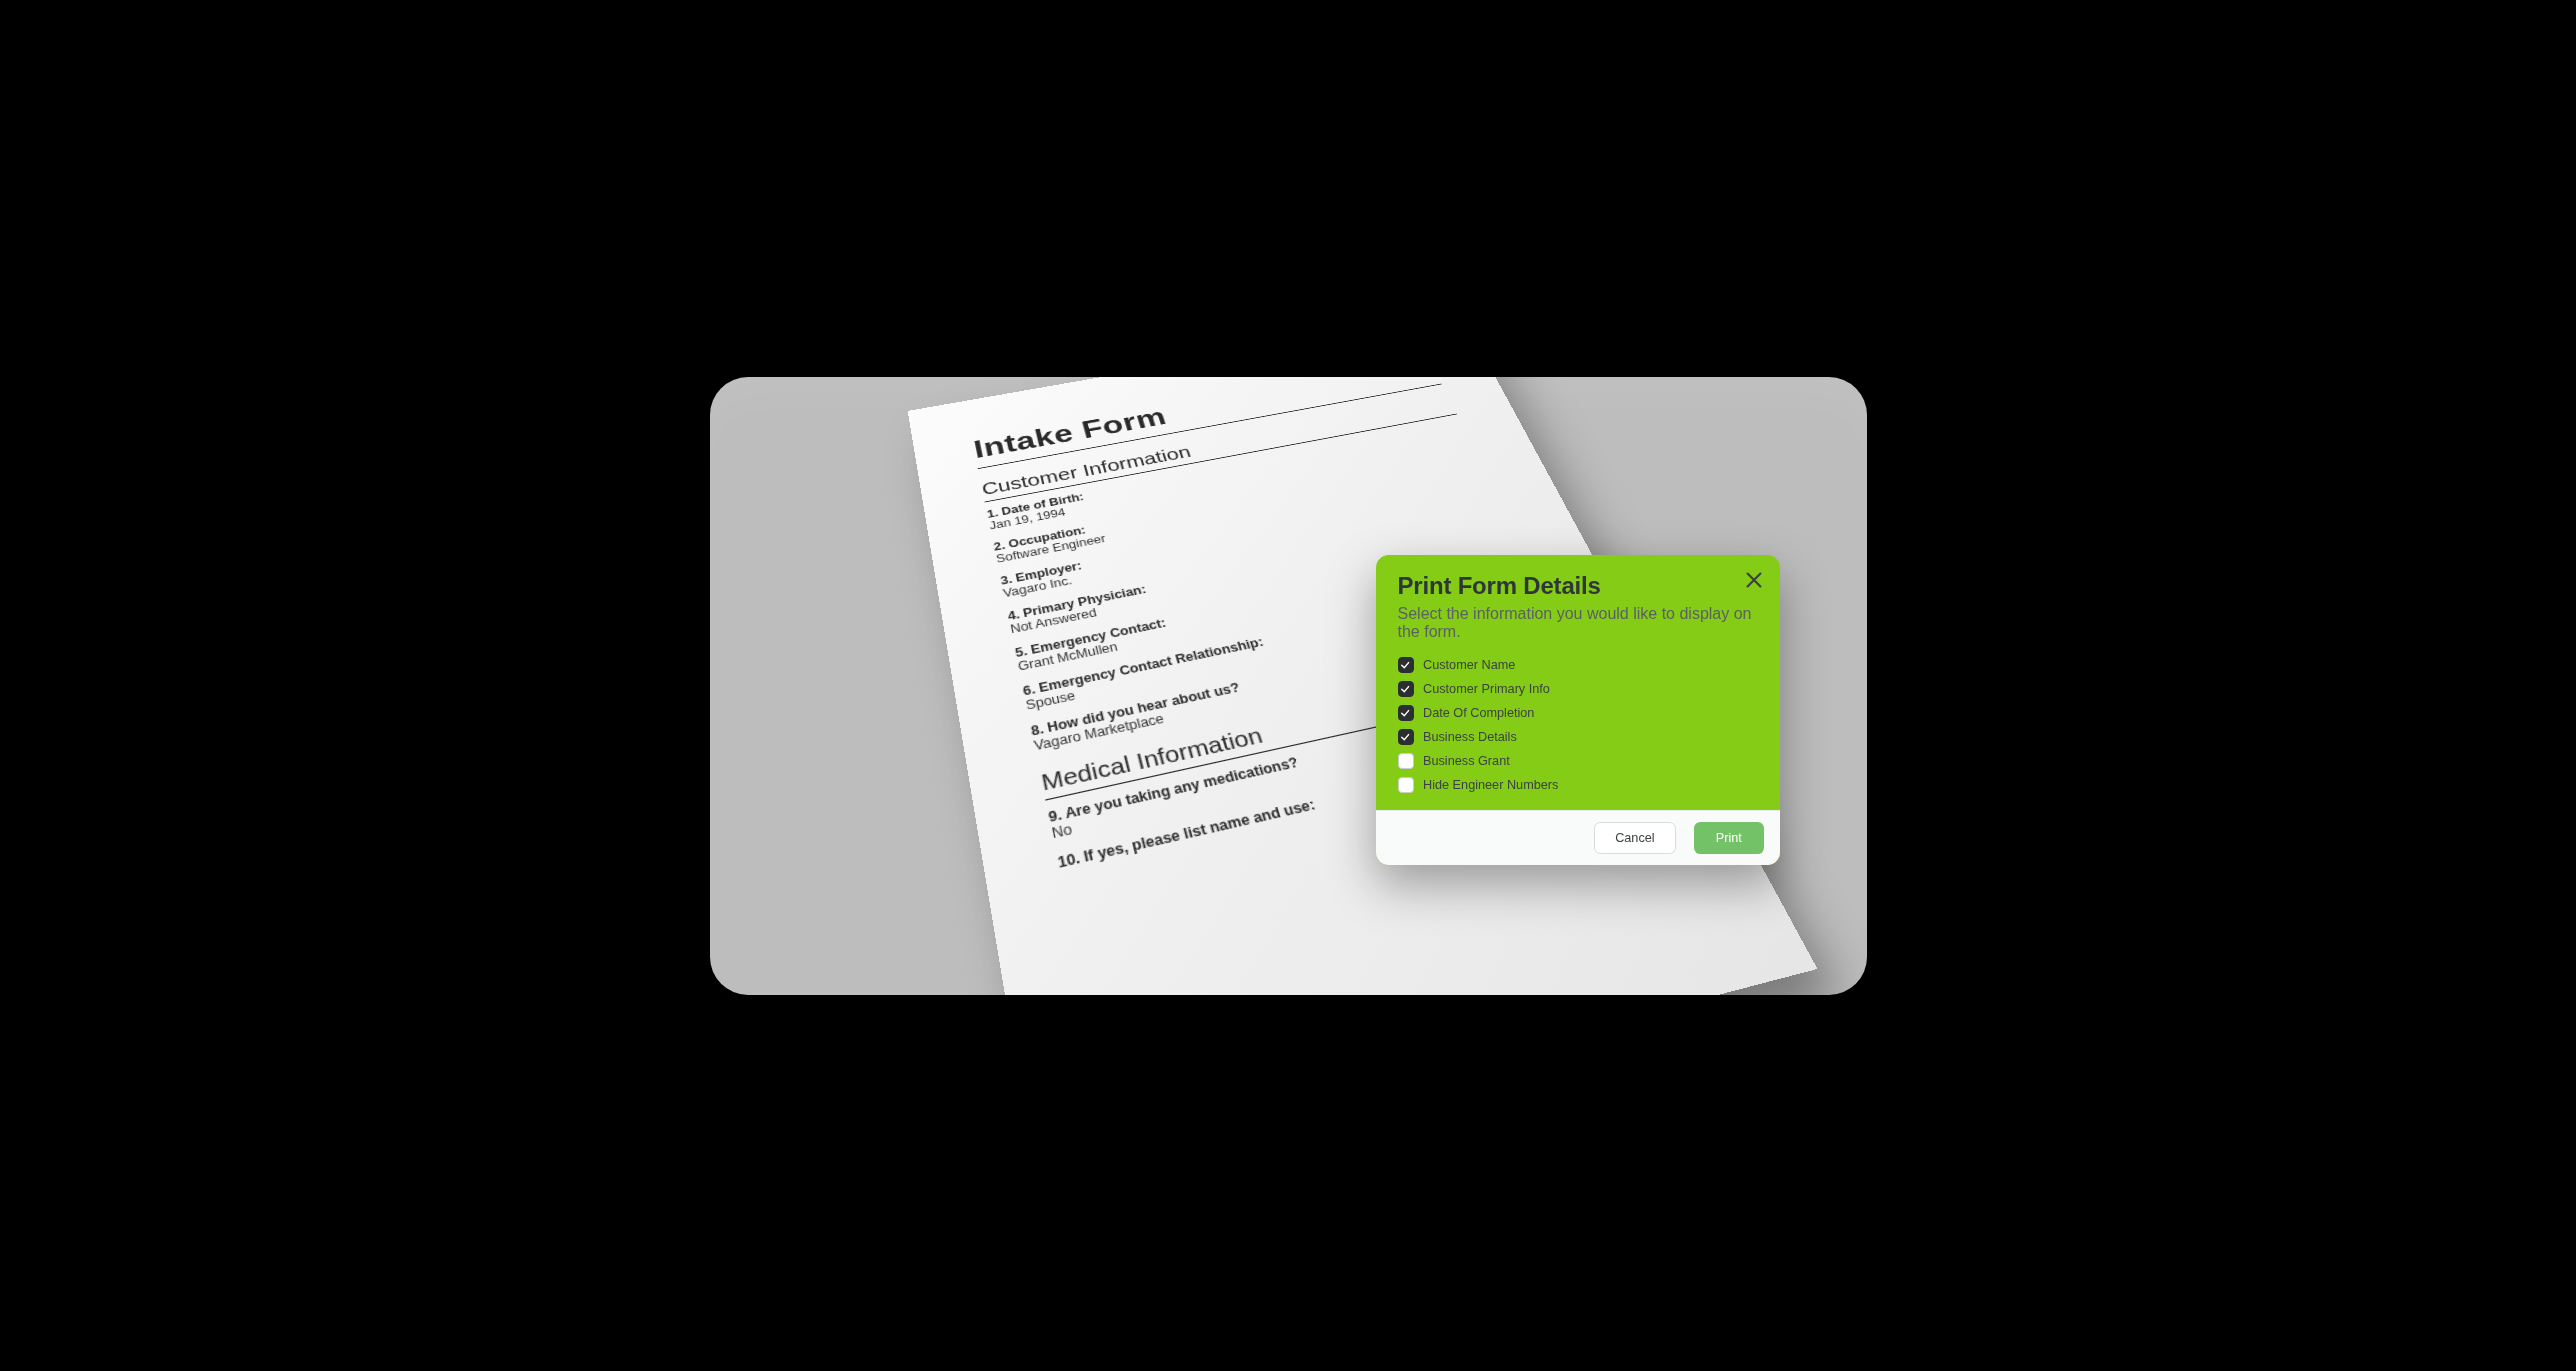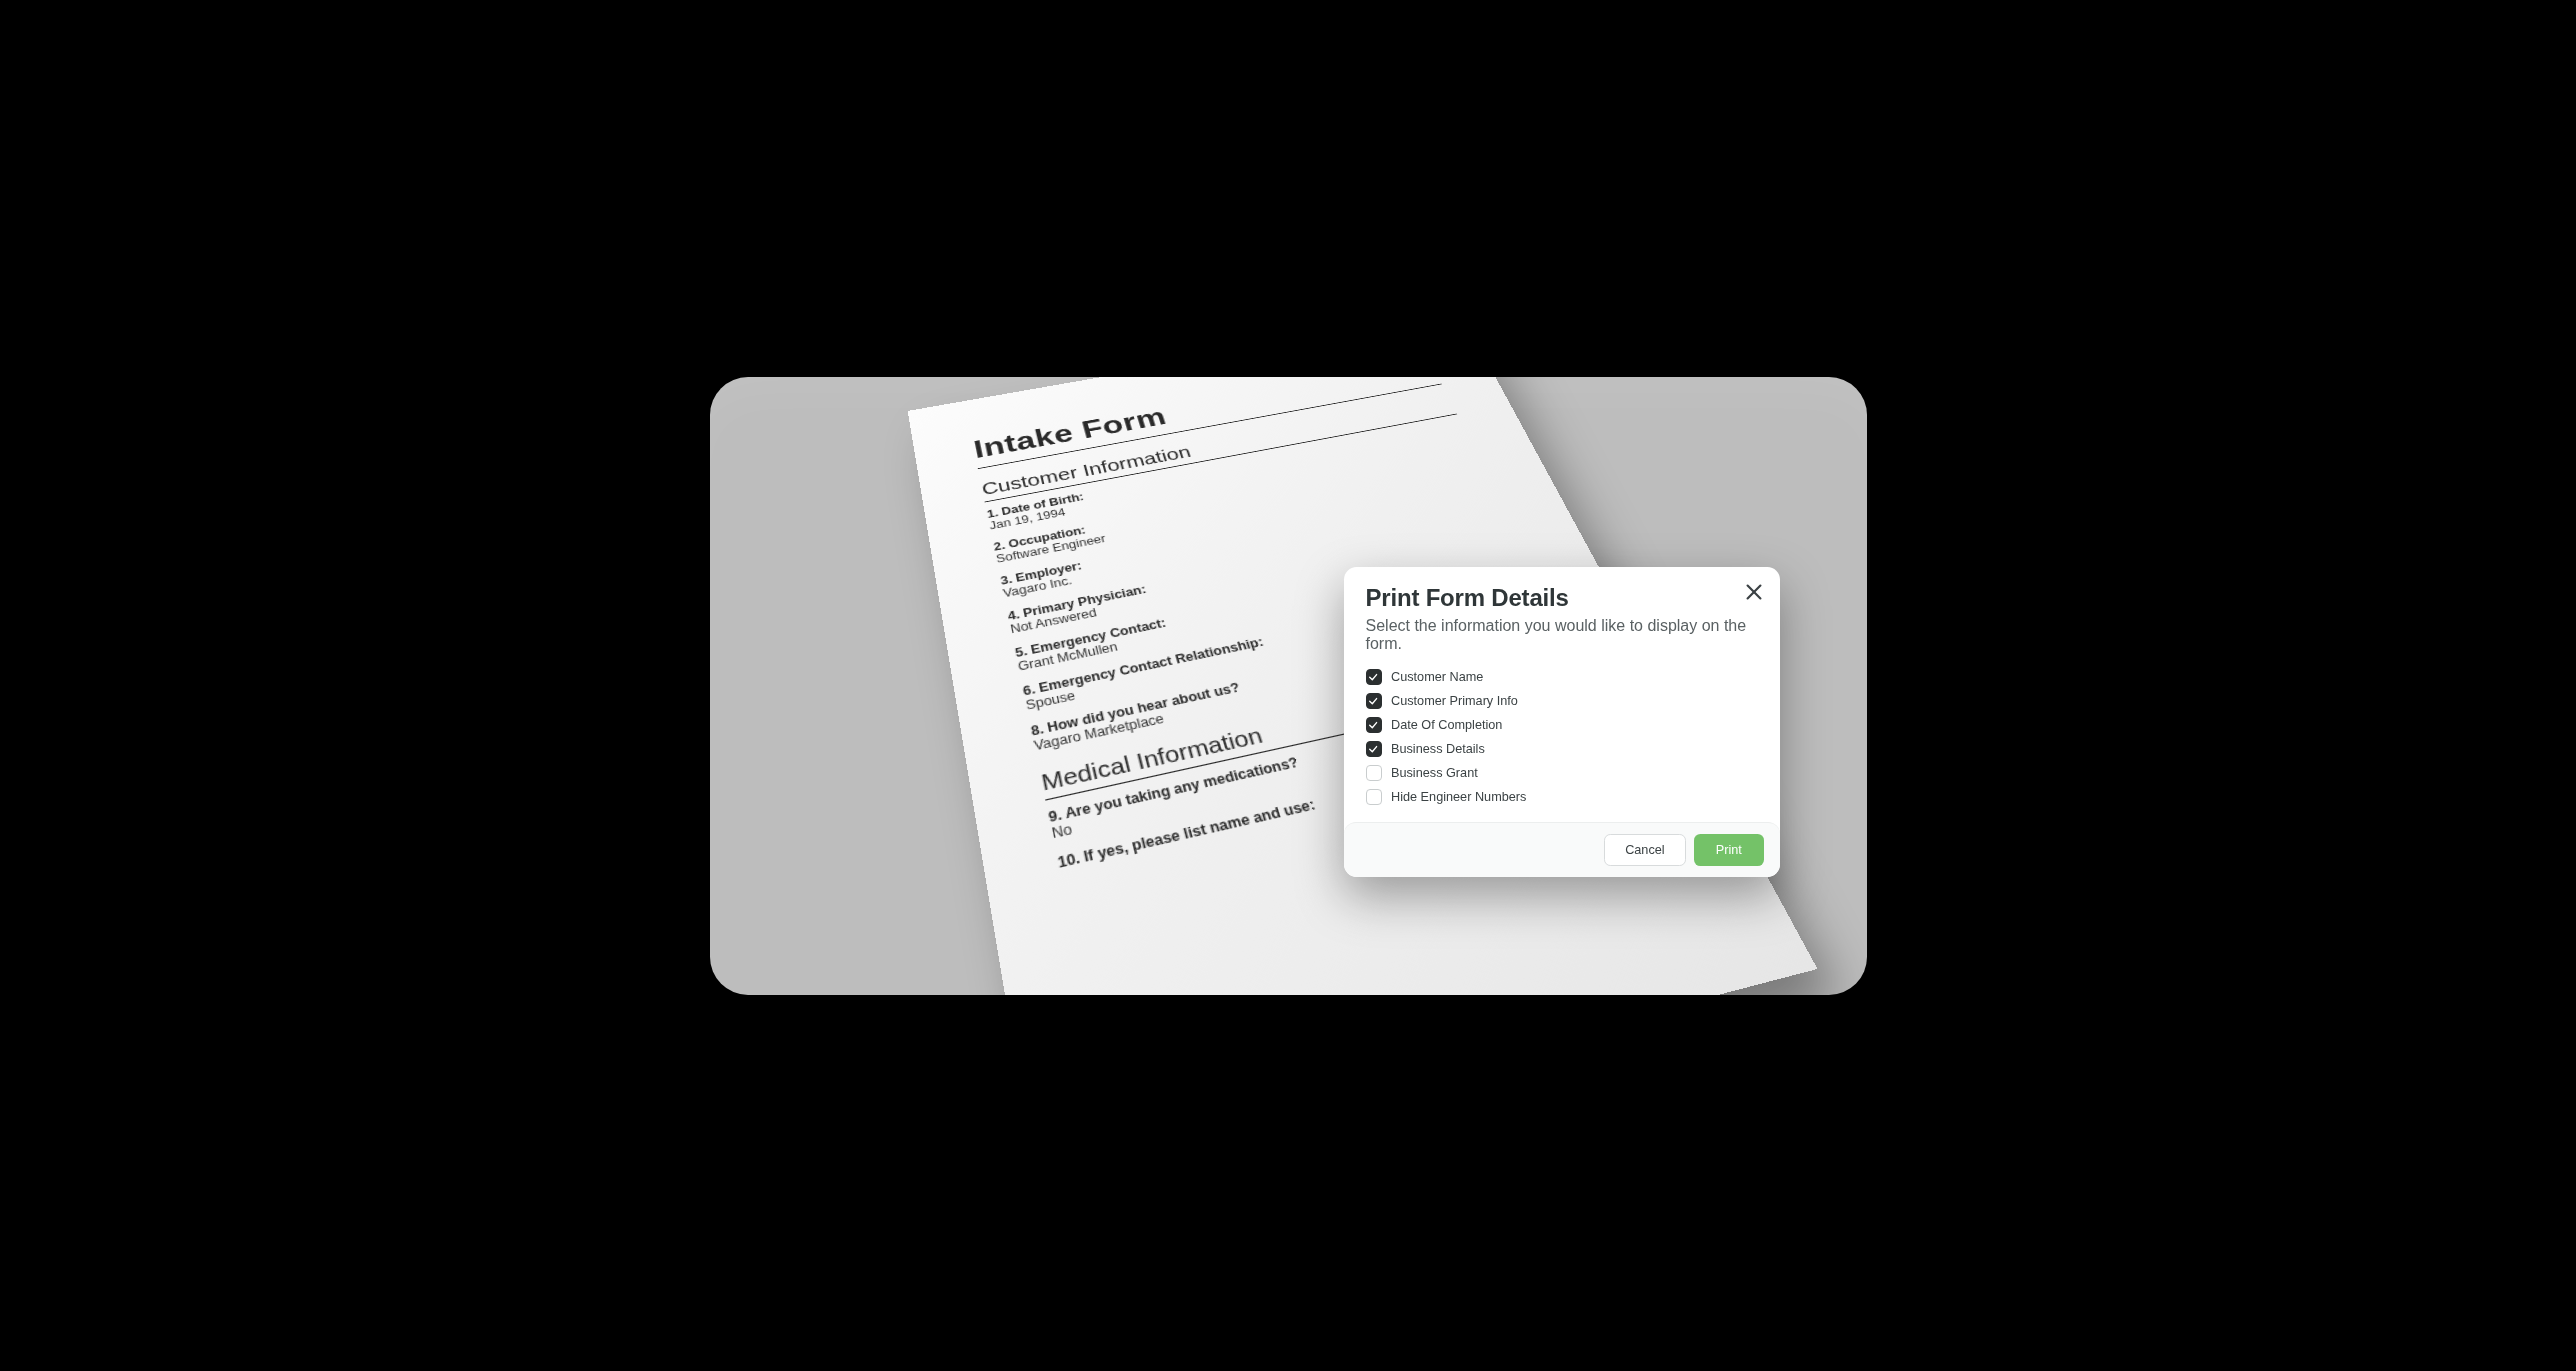--- a/index.html
+++ b/index.html
@@ -59,24 +59,24 @@
     margin-top: 14.3px;
     margin-bottom: 8px;
   }
   .qa { margin-bottom: 11px; font-size: 12px; }
   .qa .q { font-weight: 700; }
   .qa .a { font-weight: 400; color: #333; }
 
   
   .modal {
     position: absolute;
-    top: 190px;
+    top: 178px;
     right: 87px;
-    width: 436px;
-    background: #ffffff;
+    width: 404px;
+    background: #84cc16;
     border-radius: 12.7px;
     box-shadow: 0 19px 48px rgba(0,0,0,0.35);
     overflow: hidden;
   }
   .modal-body { padding: 17.4px 20.6px 12.7px 22px; position: relative; }
   .modal-title {
     font-size: 24px;
     font-weight: 600;
     color: #2f3638;
     letter-spacing: -0.2px;
@@ -123,22 +123,21 @@
   .cbox svg { width: 10.3px; height: 10.3px; display: none; }
   .cbox.checked svg { display: block; }
   .check-label { font-size: 12.7px; color: #3b4244; }
 
   .modal-footer {
     background: #f9fafa;
     border-top: 0.8px solid #eceeee;
     padding: 11px 16px;
     display: flex;
     justify-content: flex-end;
-    gap: 8px;
-    border-radius: 12px;
+    gap: 18px;
   }
   .btn {
     font-size: 12.7px;
     padding: 8px 20.6px;
     border-radius: 6.3px;
     cursor: pointer;
     border: 0.8px solid transparent;
     font-weight: 500;
   }
   .btn-cancel {

